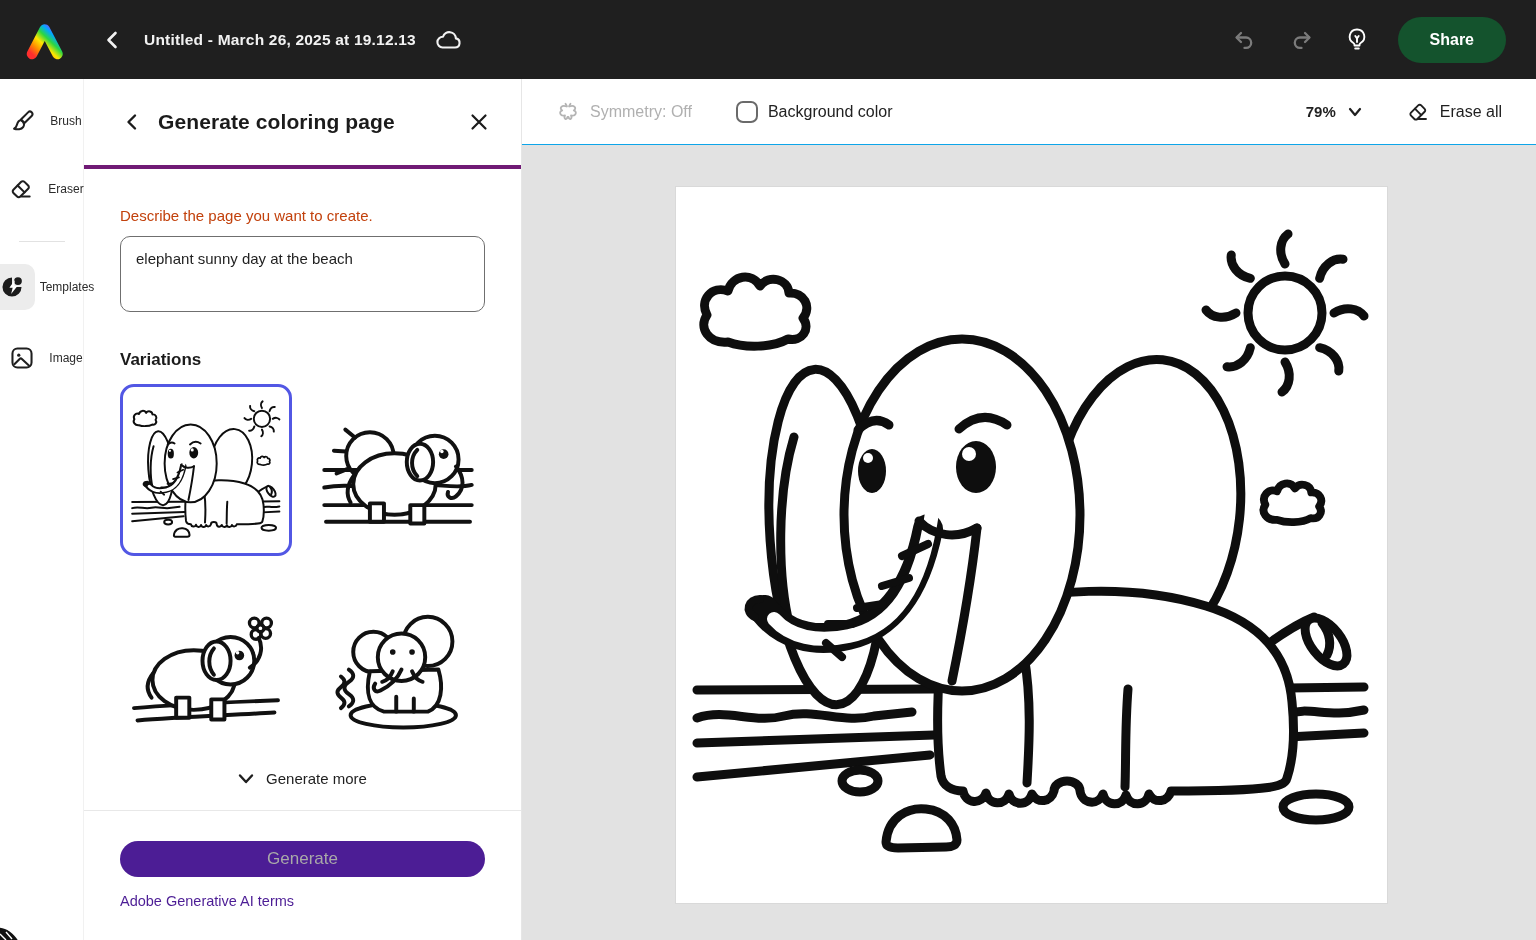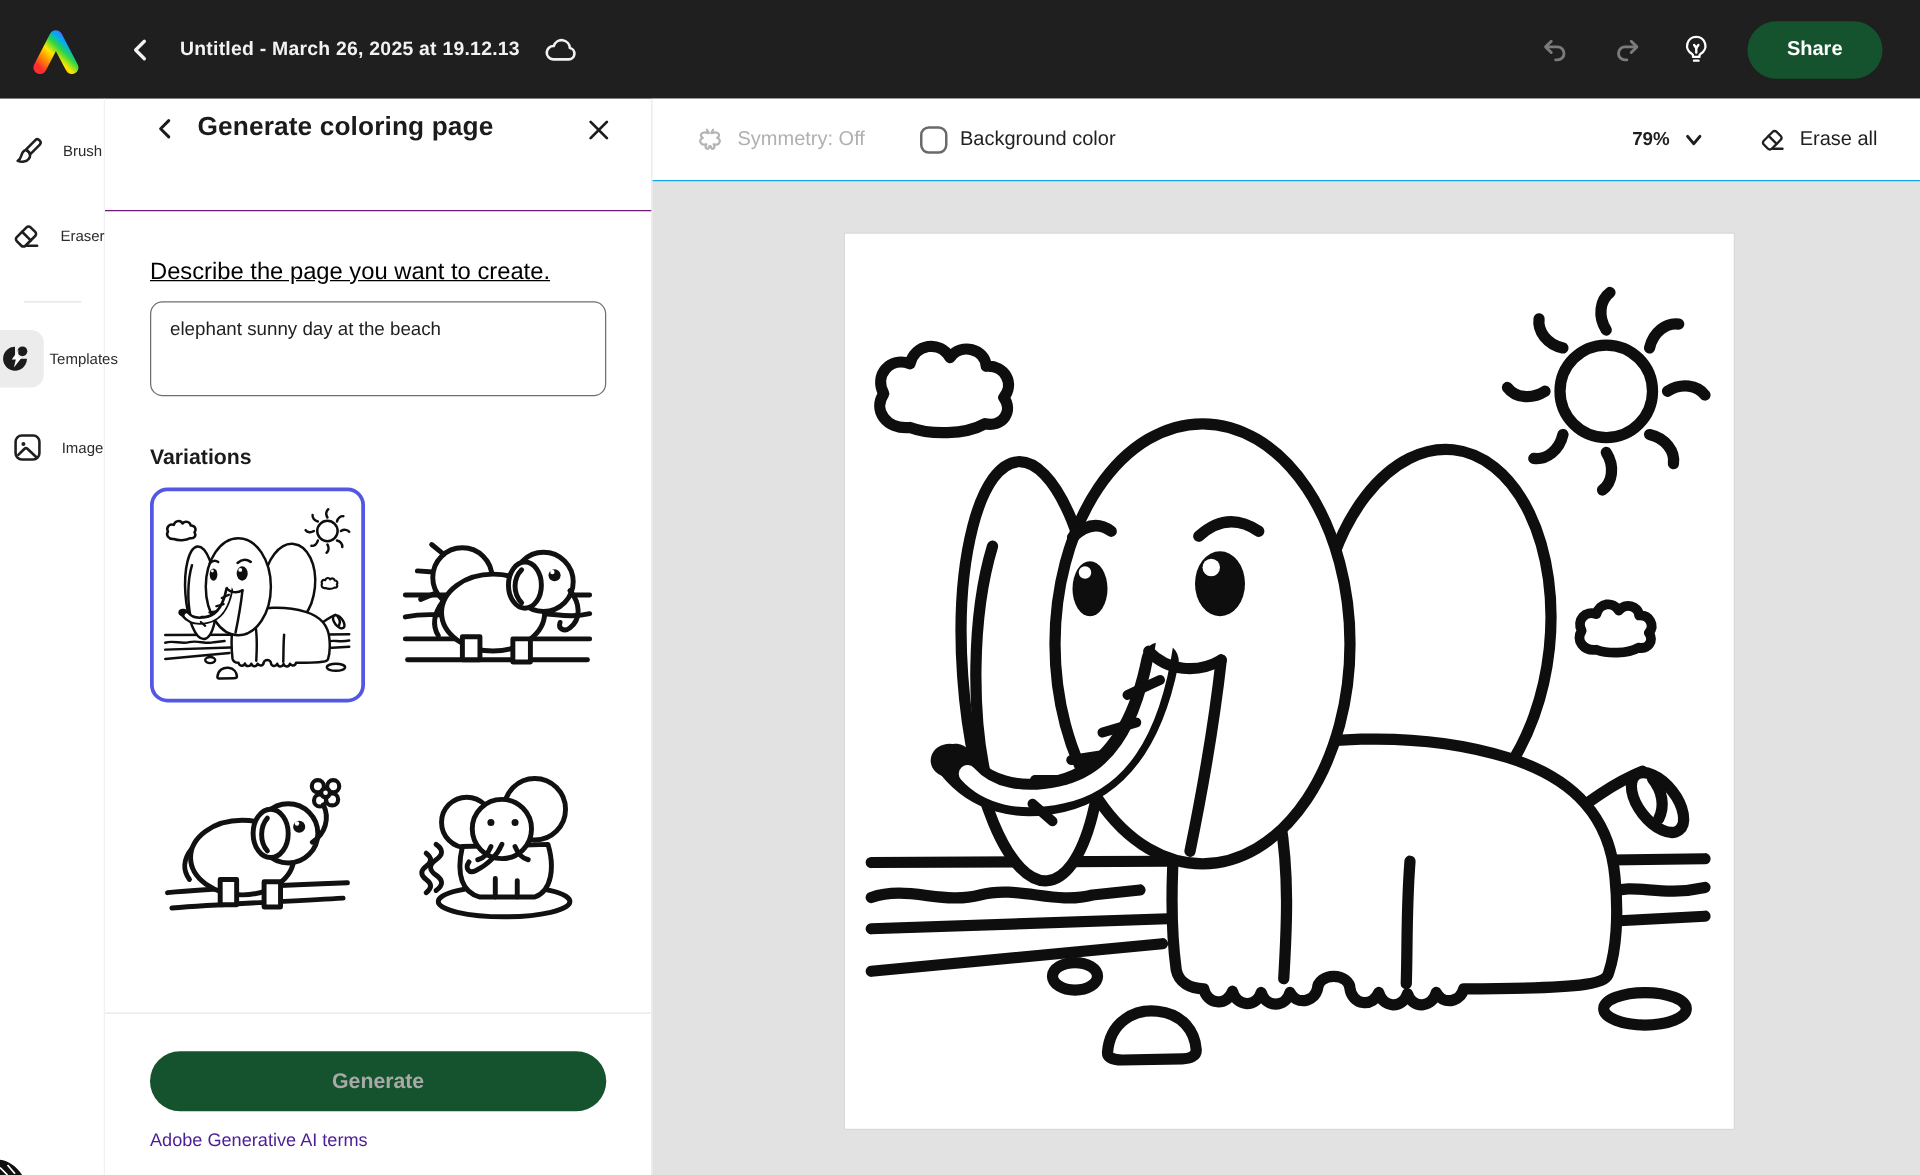--- a/index.html
+++ b/index.html
@@ -27,39 +27,39 @@
              align-items:center; padding-top:22px; position:relative; }
   .side-item { display:flex; flex-direction:row; align-items:center; gap:5px; cursor:pointer; margin-bottom:28px; }
   .side-item .ic { width:44px; height:40px; display:flex; align-items:center; justify-content:center; border-radius:10px; }
   .side-item.active .ic { background:#ECECEC; width:46px; height:46px; }
   .side-item .lbl { font-size:12px; color:#2B2B2B; }
   .side-div { width:46px; height:1px; background:#E2E2E2; margin:4px 0 22px; }
   .corner-artifact { position:absolute; left:-6px; bottom:-4px; width:34px; height:20px; }
 
   
   .panel { width:438px; background:#fff; border-right:1px solid #E6E6E6; display:flex; flex-direction:column; }
-  .panel-header { height:90px; display:flex; align-items:flex-start; padding:11px 28px 0 34px; border-bottom:1px solid #701a75; }
+  .panel-header { height:90px; display:flex; align-items:center; padding:0 28px 0 34px; border-bottom:4px solid #701a75; }
   .panel-back { width:26px; height:26px; display:flex; align-items:center; justify-content:center; cursor:pointer; }
   .panel-title { font-size:21px; font-weight:800; color:#1B1B1B; margin-left:14px; letter-spacing:.1px; }
   .panel-close { margin-left:auto; width:28px; height:28px; display:flex; align-items:center; justify-content:center; cursor:pointer; }
   .panel-body { flex:1; padding:38px 36px 0; overflow:hidden; }
-  .desc-label { font-size:19px; color:#000000;text-decoration:underline; }
+  .desc-label { font-size:15px; color:#c2410c; }
   .prompt-box { margin-top:12px; width:100%; height:76px; border:1.5px solid #6F6F6F; border-radius:10px;
                 padding:13px 15px; font-size:15px; color:#1F1F1F; font-family:inherit; resize:none; outline:none; }
   .variations-label { margin-top:34px; font-size:17px; font-weight:800; color:#1B1B1B; }
   .var-grid { margin-top:14px; display:grid; grid-template-columns:172px 172px; column-gap:20px; row-gap:24px; }
   .var-tile { width:172px; height:172px; border-radius:14px; border:3px solid transparent; padding:4px;
               display:flex; align-items:center; justify-content:center; cursor:pointer; background:#fff; }
   .var-tile.selected { border-color:#5257E4; }
   .var-tile svg { width:100%; height:100%; }
   .gen-more { margin-top:18px; display:flex; align-items:center; justify-content:center; gap:12px; cursor:pointer; }
   .gen-more .txt { font-size:15px; color:#1F1F1F; }
   .panel-footer { border-top:1px solid #E8E8E8; padding:30px 36px 0; height:130px; }
-  .generate-btn { width:100%; height:48px; border:none; border-radius:24px; background:#14532d;
-                  color:#A9A9A9; font-size:17px; font-weight:700; font-family:inherit; cursor:default; }
+  .generate-btn { width:100%; height:36px; border:none; border-radius:24px; background:#4c1d95;
+                  color:#A9A9A9; font-size:17px; font-weight:400; font-family:inherit; cursor:default; }
   .terms-link { display:block; text-align:left; margin-top:16px; font-size:14.5px; color:#4c1d95;
                 text-decoration:none; cursor:pointer; }
 
   
   .canvas-col { flex:1; display:flex; flex-direction:column; background:#E2E2E2; }
   .canvas-toolbar { height:66px; background:#fff; border-bottom:1px solid #0ea5e9; display:flex; align-items:center;
                     padding:0 34px; }
   .tool-group { display:flex; align-items:center; gap:10px; cursor:pointer; }
   .sym-label { font-size:16px; color:#B0B0B0; }
   .bg-group { margin-left:44px; }
@@ -355,20 +355,26 @@
               <circle cx="84" cy="64" r="3.2" fill="#111" stroke="none"></circle>
               <circle cx="106" cy="64" r="3.2" fill="#111" stroke="none"></circle>
               <path d="M94,84 C88,98 78,104 70,108 C64,111 60,106 64,100"></path>
               <path d="M84,86 Q80,96 72,98"></path>
               <path d="M106,86 Q110,96 118,98"></path>
             </g>
           </svg>
         </div>
       </div>
 
+      <div class="gen-more">
+        <svg width="16" height="12" viewBox="0 0 16 12">
+          <path d="M2,2.5 L8,9 L14,2.5" fill="none" stroke="#1F1F1F" stroke-width="2.4" stroke-linecap="round" stroke-linejoin="round"></path>
+        </svg>
+        <span class="txt">Generate more</span>
+      </div>
     </div>
 
     <div class="panel-footer">
       <button class="generate-btn" disabled="">Generate</button>
       <a class="terms-link">Adobe Generative AI terms</a>
     </div>
   </aside>
 
   <section class="canvas-col">
     <div class="canvas-toolbar">

